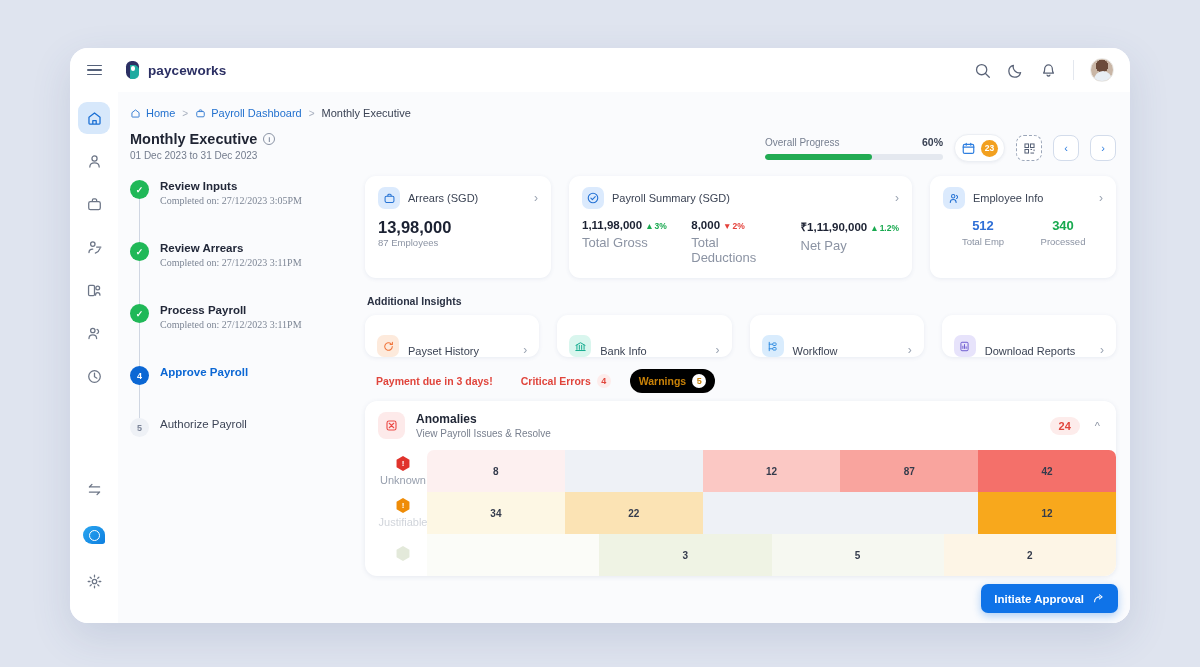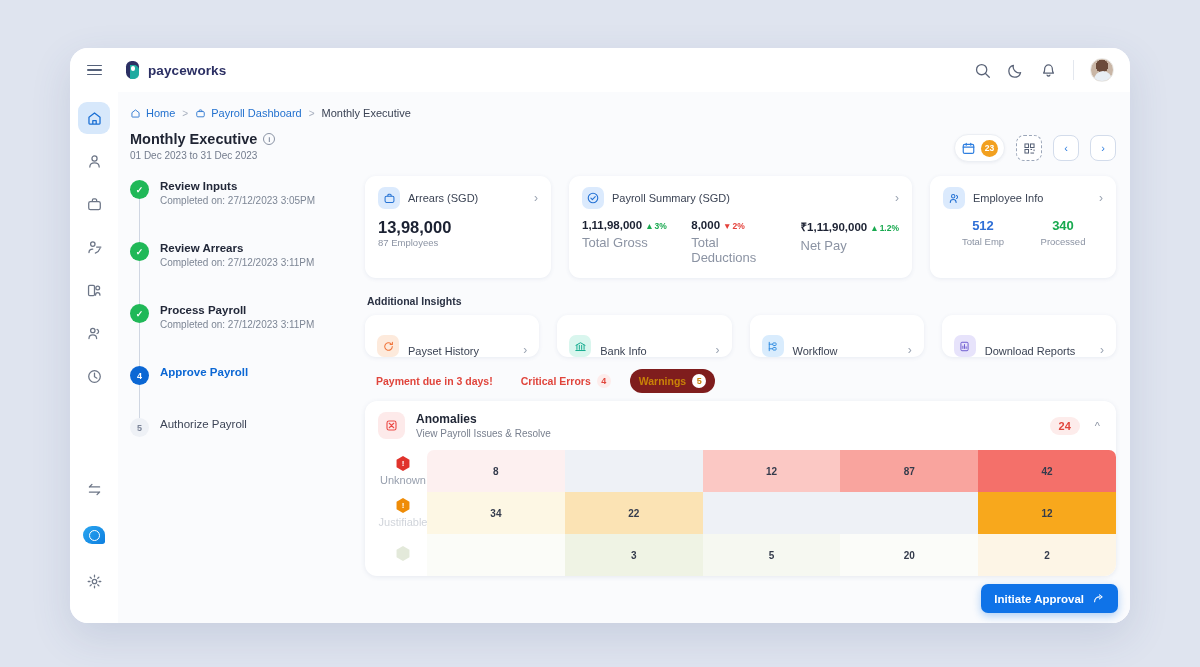--- a/index.html
+++ b/index.html
@@ -138,21 +138,21 @@
   .dot.done { background:#20b858; }
   .dot.active { background:#0b67d4; }
   .dot.todo { background:#eef1f6; color:#7b8498; }
   .step .line {
     position:absolute; left:9px; top:19px; width:1.4px; height:43px;
     background:#cfd6e2; z-index:1;
   }
   .step-title { font-size:11.5px; font-weight:700; color:#222839; }
   .step-title.link { color:#0b67d4; }
   .step-title.muted { font-weight:400; color:#3d4557; }
-  .step-sub { font-size:10px; color:#7d8695; margin-top:3px; }
+  .step-sub { font-size:10px; color:#7d8695; margin-top:3px;font-family:Liberation Serif, serif; }
 
   
   .cards-col { flex:1; min-width:0; }
   .row-cards { display:flex; gap:18px; align-items:stretch; }
   .card {
     background:#fff; border-radius:11px; box-shadow:0 1px 4px rgba(60,80,130,.09);
     padding:11px 13px 13px;
   }
   .card-head { display:flex; align-items:center; gap:8px; }
   .ic-box {
@@ -185,21 +185,21 @@
   }
   .ai-label { font-size:11px; color:#3b4354; }
 
   
   .alerts { display:flex; align-items:center; gap:10px; margin:12px 0 8px 2px; }
   .alert-chip {
     font-size:10.5px; font-weight:700; padding:5px 9px; border-radius:13px;
     display:flex; align-items:center; gap:6px; cursor:pointer;
   }
   .alert-chip.red { color:#e0453c; }
-  .alert-chip.warn { color:#c98208; background:#7f1d1d; }
+  .alert-chip.warn { color:#c98208; background:#000000; }
   .chip-count {
     font-size:9px; font-weight:700; width:14px;height:14px;border-radius:50%;
     display:flex;align-items:center;justify-content:center;
   }
   .alert-chip.red .chip-count { background:#fdeceb; color:#e0453c;}
   .alert-chip.warn .chip-count { background:#fff; color:#c98208;}
 
   
   .anom-panel {
     background:#fff; border-radius:12px; box-shadow:0 1px 5px rgba(60,80,130,.10);
@@ -379,20 +379,29 @@
     <div class="title-row">
       <div>
         <div class="page-title">
           <span>Monthly Executive</span>
           <span class="info-circle">i</span>
         </div>
         <div class="page-sub">01 Dec 2023 to 31 Dec 2023</div>
       </div>
 
       <div class="progress-block">
+        <div class="prog-inner">
+          <div class="prog-top">
+            <span class="prog-label">Overall Progress</span>
+            <span class="prog-pct">60%</span>
+          </div>
+          <div class="prog-track">
+            <div class="prog-fill" id="prog-fill" style="width: 60%; background: rgb(34, 171, 83);"></div>
+          </div>
+        </div>
 
         <div class="pill-date">
           <svg class="cal-ico" viewBox="0 0 20 20" fill="none" stroke="currentColor" stroke-width="1.6">
             <rect x="3" y="4.5" width="14" height="12" rx="2"></rect>
               <path d="M3 8.2h14M7 3v2.6M13 3v2.6" stroke-linecap="round"></path>
           </svg>
           <span class="date-badge">23</span>
         </div>
 
         <div class="sq-btn dashed">
@@ -632,21 +641,20 @@
                 <div class="heat-cell" style="background: rgb(253, 247, 228);">34</div>
                 <div class="heat-cell" style="background: rgb(251, 227, 180);">22</div>
                 <div class="heat-cell" style="background: rgb(238, 241, 246);"></div>
                 <div class="heat-cell" style="background: rgb(238, 241, 246);"></div>
                 <div class="heat-cell" style="background: rgb(248, 168, 28);">12</div>
               </div>
               <div class="heat-row">
                 <div class="heat-cell" style="background: rgb(251, 252, 248);"></div>
                 <div class="heat-cell" style="background: rgb(239, 243, 228);">3</div>
                 <div class="heat-cell" style="background: rgb(246, 248, 241);">5</div>
-                <div class="heat-cell" style="background: rgb(251, 252, 249);">20</div>
                 <div class="heat-cell" style="background: rgb(253, 245, 230);">2</div>
               </div>
             </div>
           </div>
         </div>
 
       </div>
     </div>
 
     <div class="fade-bottom"></div>

